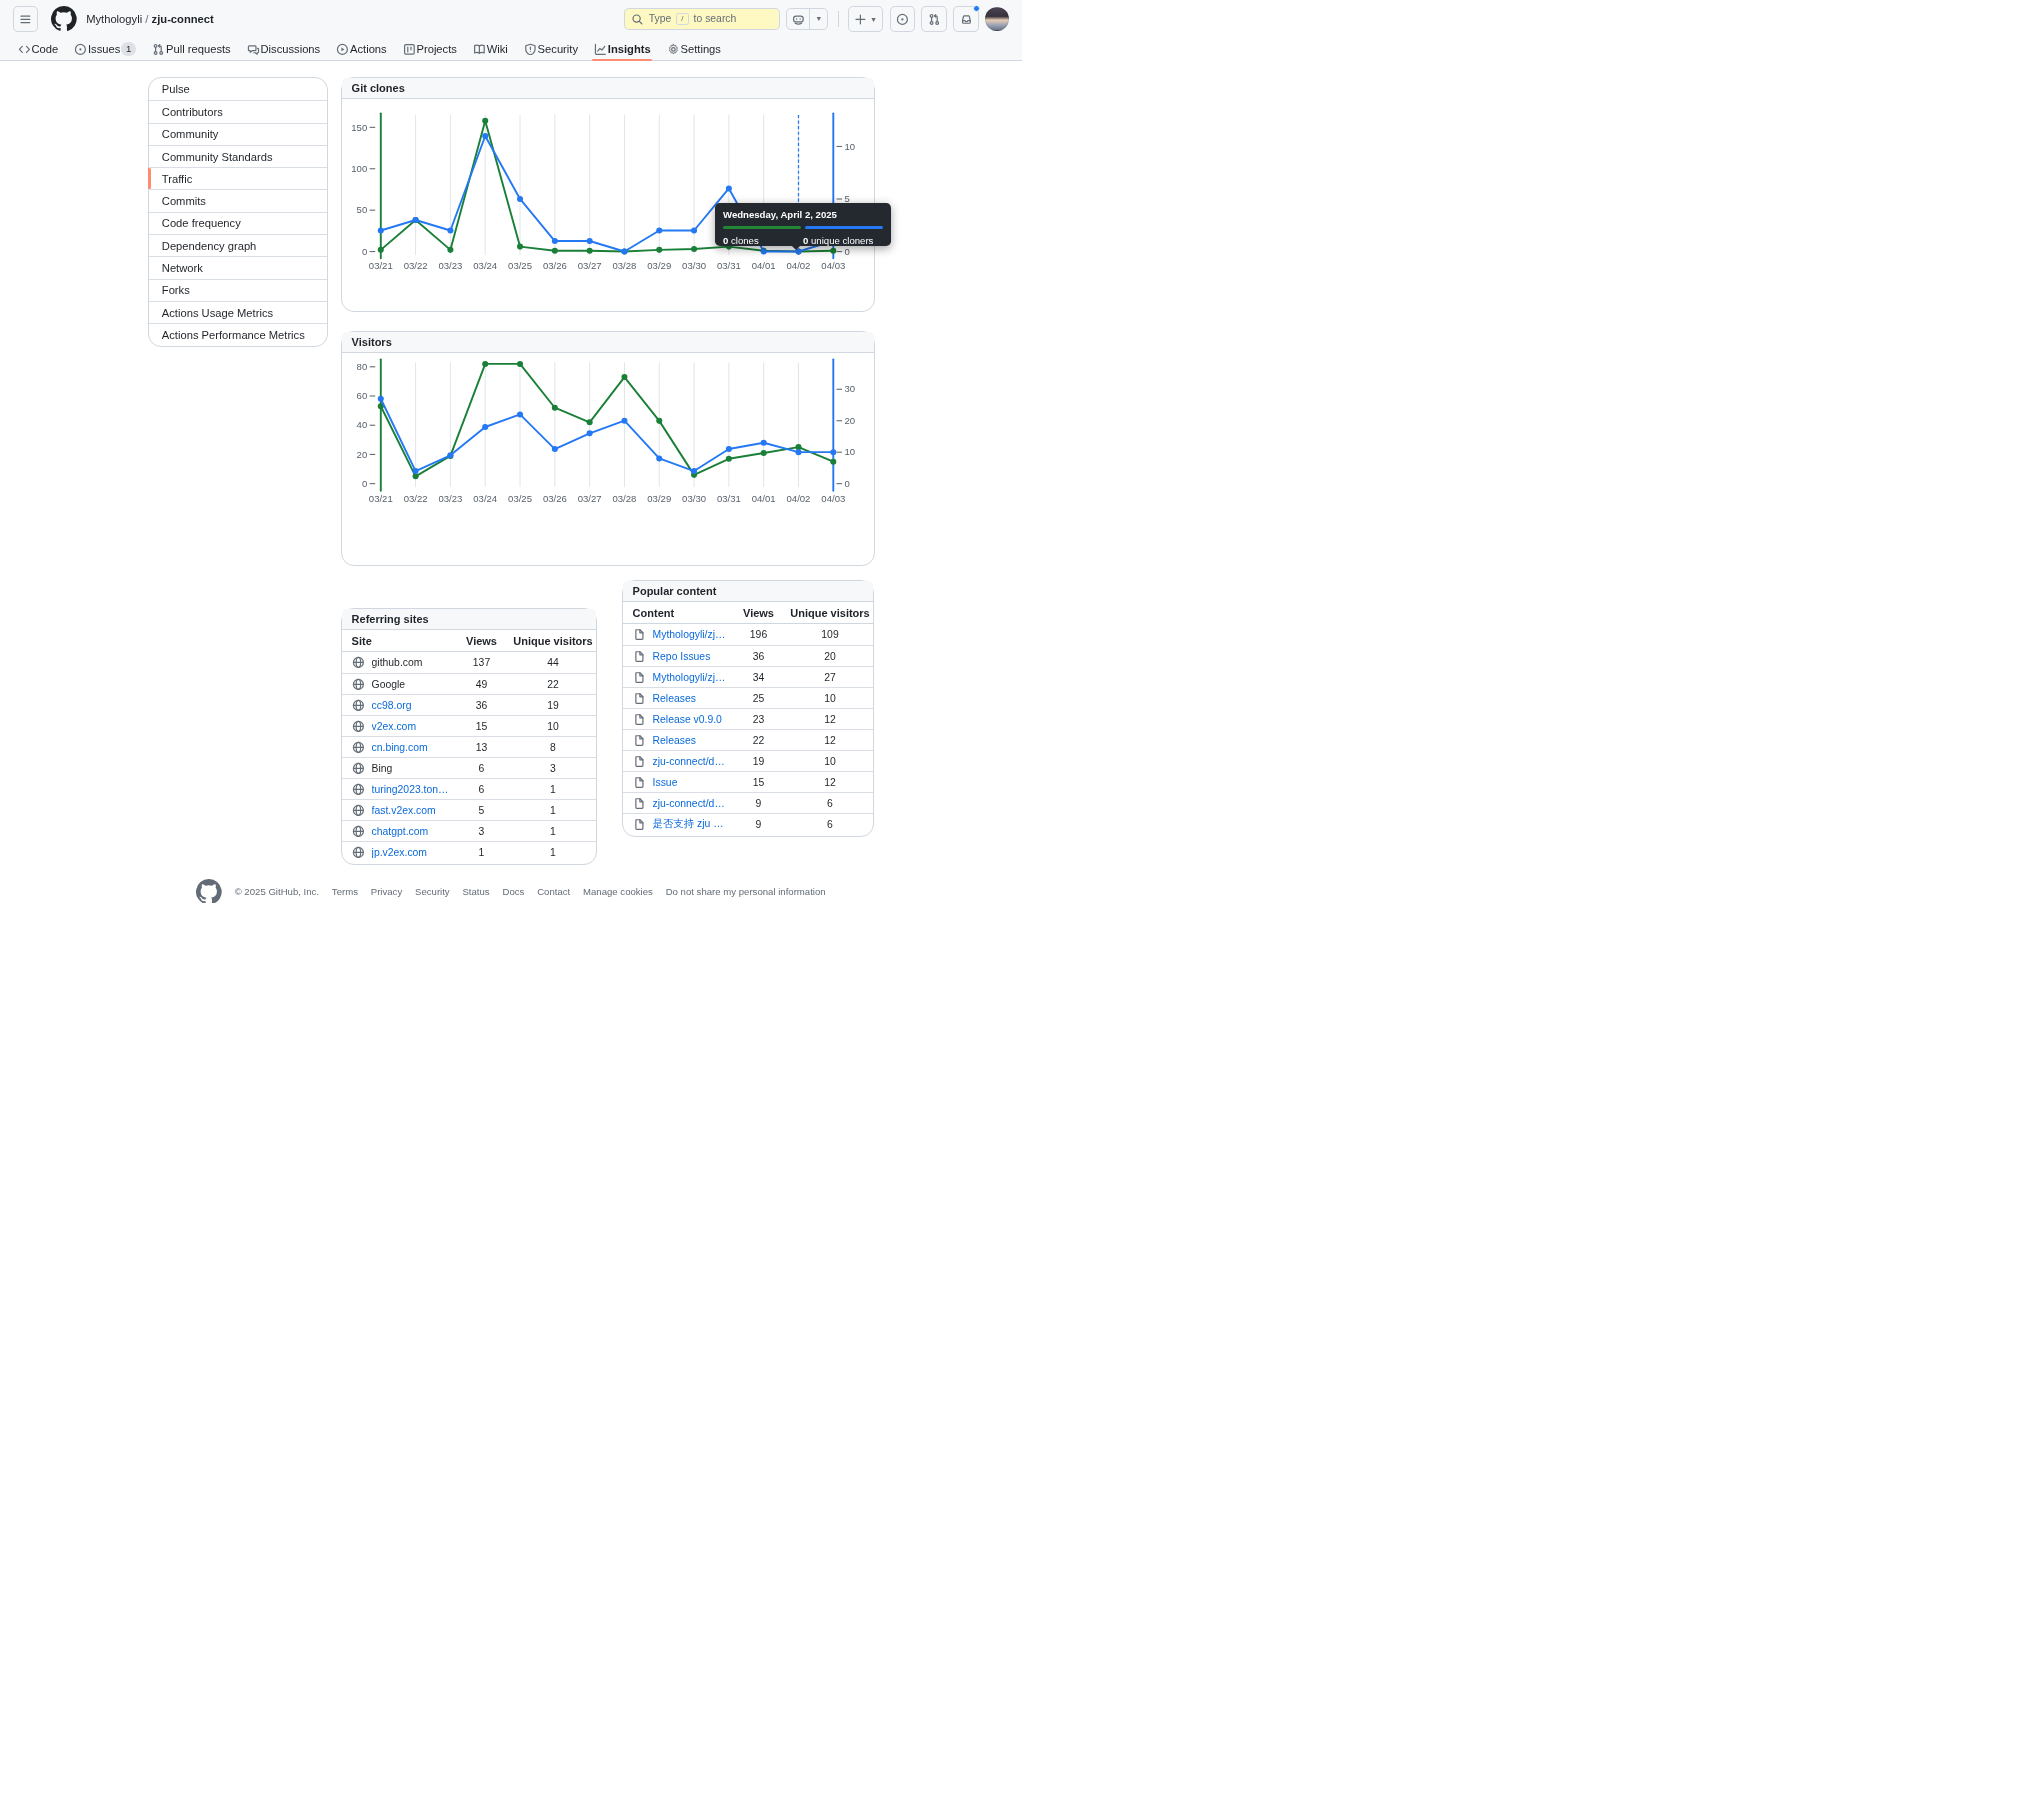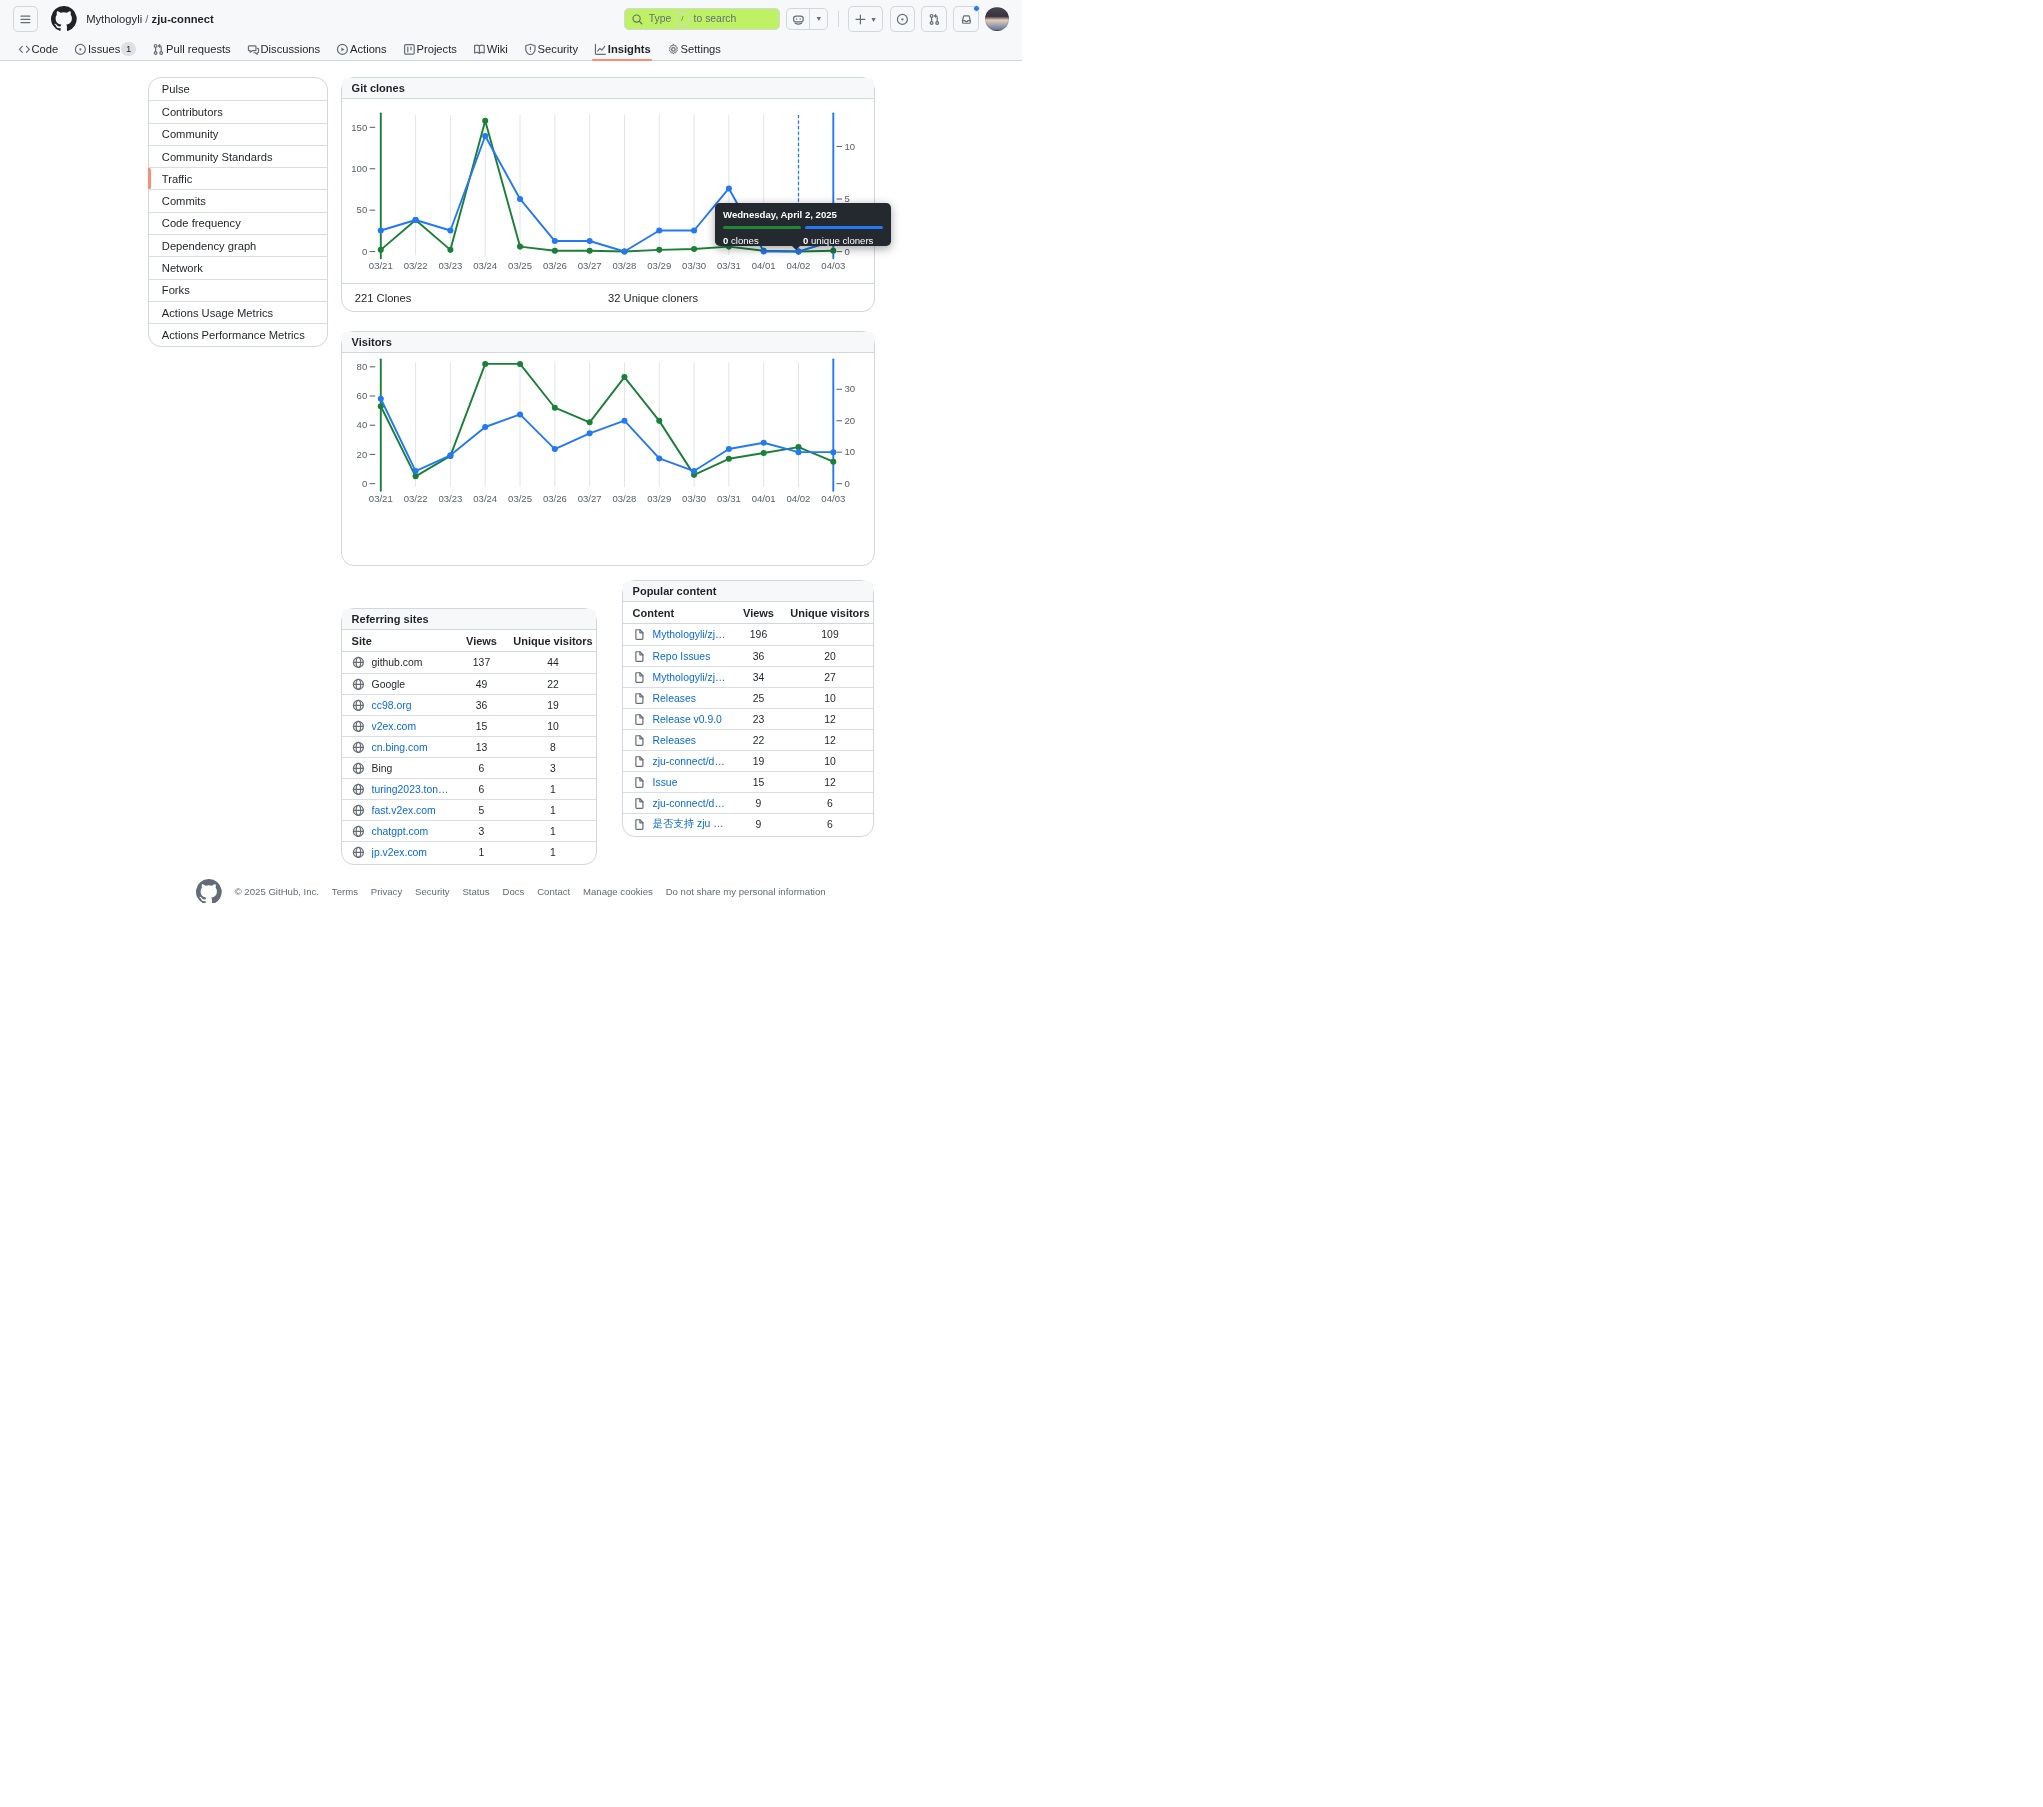--- a/index.html
+++ b/index.html
@@ -9,21 +9,21 @@
 
   
   .gh-header { position:absolute; top:0; left:0; right:0; height:38px; background:#f6f8fa; display:flex; align-items:center; padding:0 12.8px; gap:6.4px; }
   .icon-btn { width:25.5px; height:25.5px; border:0.8px solid #d0d7de; border-radius:4.8px; background:transparent; display:flex; align-items:center; justify-content:center; color:#656d76; position:relative; cursor:pointer; }
   .gh-logo { width:25.5px; height:25.5px; color:#1f2328; margin-left:6.4px; display:flex; align-items:center; }
   .crumb { font-size:11.2px; margin-left:3.2px; white-space:nowrap; }
   .crumb .sep { color:#656d76; padding:0 3.2px; }
   .crumb a { color:#1f2328; text-decoration:none; }
   .crumb .repo { font-weight:600; }
   .hdr-right { margin-left:auto; display:flex; align-items:center; gap:6.4px; }
-  .search-box { width:156px; height:22.3px; border:0.8px solid #d0d7de; border-radius:4.8px; background:#bef264; display:flex; align-items:center; padding:0 6.4px; gap:4.8px; color:#656d76; font-size:10.4px; cursor:text; }
+  .search-box { width:156px; height:22.3px; border:0.8px solid #d0d7de; border-radius:4.8px; background:#fef9c3; display:flex; align-items:center; padding:0 6.4px; gap:4.8px; color:#656d76; font-size:10.4px; cursor:text; }
   .search-box kbd { border:0.8px solid #d0d7de; border-radius:2.4px; width:12.8px; height:12.8px; display:inline-flex; align-items:center; justify-content:center; font-size:8px; font-family:inherit; }
   .split-btn { height:22.3px; display:flex; align-items:stretch; border:0.8px solid #d0d7de; border-radius:4.8px; overflow:hidden; color:#656d76; }
   .split-btn > span { display:flex; align-items:center; padding:0 4.8px; cursor:pointer; }
   .split-btn .divider { border-left:0.8px solid #d0d7de; }
   .vdiv { width:0.8px; height:16px; background:#d0d7de; margin:0 3.2px; }
   .chev { font-size:7.2px; color:#656d76; }
   .noti-dot { position:absolute; top:-2.4px; right:-2.4px; width:7.2px; height:7.2px; border-radius:50%; background:#2478f4; border:1.6px solid #f6f8fa; }
   .avatar { width:24px; height:24px; border-radius:50%; border:0.8px solid rgba(0,0,0,.1); background:linear-gradient(180deg,#4a4450 0%,#37323d 38%,#e8cdb5 55%,#9aa3b5 78%,#6d7688 100%); cursor:pointer; }
 
   
@@ -377,24 +377,20 @@
         <circle cx="266.5" cy="178.3" r="3.8" fill="#2478f4"></circle>
         <circle cx="310.20000000000005" cy="178.3" r="3.8" fill="#2478f4"></circle>
         <circle cx="353.90000000000003" cy="191.5" r="3.8" fill="#2478f4"></circle>
         <circle cx="397.6" cy="165.1" r="3.8" fill="#2478f4"></circle>
         <circle cx="441.3" cy="165.1" r="3.8" fill="#2478f4"></circle>
         <circle cx="485" cy="112.3" r="3.8" fill="#2478f4"></circle>
         <circle cx="528.7" cy="191.5" r="3.8" fill="#2478f4"></circle>
         <circle cx="572.4000000000001" cy="191.5" r="3.8" fill="#2478f4"></circle>
         <circle cx="616.1" cy="178.3" r="3.8" fill="#2478f4"></circle>
       </svg>
-    <div class="chart-summary">
-      <span class="s-left">221 Clones</span>
-      <span>32 Unique cloners</span>
-    </div>
   </section>
 
   <section class="card" id="visitors-card">
     <div class="card-head">Visitors</div>
     <svg class="chart-svg" id="chart-1" viewBox="0 0 669 231" width="534" height="184">
         <line x1="91.7" x2="91.7" y1="12" y2="168" stroke="#d8dee4" stroke-width="1"></line>
         <line x1="135.4" x2="135.4" y1="12" y2="168" stroke="#d8dee4" stroke-width="1"></line>
         <line x1="179.10000000000002" x2="179.10000000000002" y1="12" y2="168" stroke="#d8dee4" stroke-width="1"></line>
         <line x1="222.8" x2="222.8" y1="12" y2="168" stroke="#d8dee4" stroke-width="1"></line>
         <line x1="266.5" x2="266.5" y1="12" y2="168" stroke="#d8dee4" stroke-width="1"></line>

